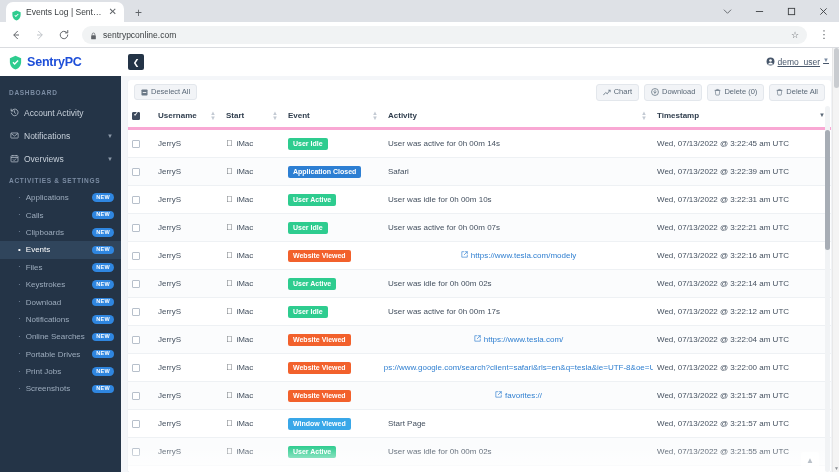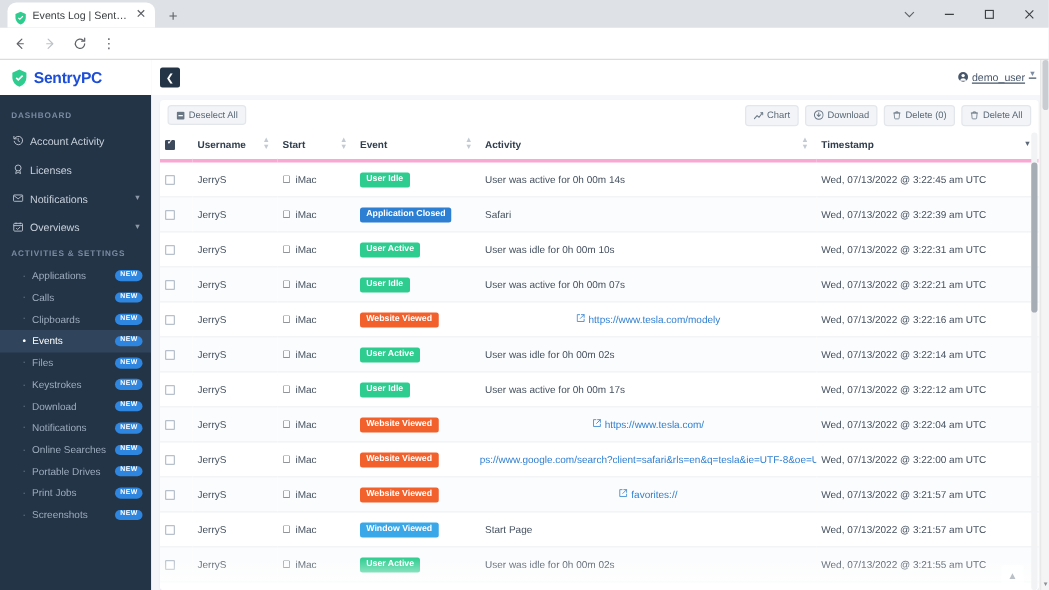--- a/index.html
+++ b/index.html
@@ -246,20 +246,30 @@
           <path d="M6 3l5 5-5 5" stroke="#bdc1c6" stroke-width="1.3" fill="none" stroke-linecap="round" stroke-linejoin="round"></path>
           <path d="M11 8H4" stroke="#bdc1c6" stroke-width="1.3"></path>
         </svg>
     </span>
     <span class="navbtn">
       <svg width="12" height="12" viewBox="0 0 16 16">
           <path d="M13 8a5 5 0 1 1-1.6-3.7" stroke="#5f6368" stroke-width="1.3" fill="none" stroke-linecap="round"></path>
           <path d="M13 2v3.2h-3.2" stroke="#5f6368" stroke-width="1.3" fill="none" stroke-linecap="round" stroke-linejoin="round"></path>
         </svg>
     </span>
+    <div class="omnibox">
+      <span>
+        <svg width="7" height="8" viewBox="0 0 10 12">
+            <rect x="1.5" y="5" width="7" height="6" rx="1" fill="#5f6368"></rect>
+            <path d="M3 5V3.5a2 2 0 0 1 4 0V5" stroke="#5f6368" stroke-width="1.1" fill="none"></path>
+          </svg>
+      </span>
+      <span class="url">sentrypconline.com</span>
+      <span class="omni-star">☆</span>
+    </div>
     <span class="kebab">⋮</span>
   </div>
 
   <div class="viewport">
 
     <div class="sidebar">
       <div class="brand">
         <span class="brand-logo">
           <svg viewBox="0 0 24 24" width="15" height="15">
               <path fill="#2ecc8f" d="M12 1 3 5v6c0 5.5 3.8 10.7 9 12 5.2-1.3 9-6.5 9-12V5z"></path>
@@ -277,29 +287,20 @@
           <span class="ni-icon">
             <svg width="9" height="9" viewBox="0 0 16 16">
                 <path d="M3 5a6 6 0 1 1-.6 4" stroke="#c7d0da" stroke-width="1.3" fill="none" stroke-linecap="round"></path>
                 <path d="M2 2v3.4h3.4" stroke="#c7d0da" stroke-width="1.3" fill="none" stroke-linecap="round" stroke-linejoin="round"></path>
                 <path d="M8 5v3.2l2 1.2" stroke="#c7d0da" stroke-width="1.2" fill="none" stroke-linecap="round"></path>
               </svg>
           </span>
           <span class="ni-label">Account Activity</span>
         </div>
 
-        <div class="nav-item">
-          <span class="ni-icon">
-            <svg width="9" height="9" viewBox="0 0 16 16">
-                <circle cx="8" cy="6" r="4.2" stroke="#c7d0da" stroke-width="1.2" fill="none"></circle>
-                <path d="M5.6 9.4 4.5 14 8 12.3 11.5 14l-1.1-4.6" stroke="#c7d0da" stroke-width="1.2" fill="none" stroke-linejoin="round"></path>
-              </svg>
-          </span>
-          <span class="ni-label">Licenses</span>
-        </div>
 
         <div class="nav-item">
           <span class="ni-icon">
             <svg width="9" height="9" viewBox="0 0 16 16">
                 <rect x="1.5" y="3.5" width="13" height="9" rx="1" stroke="#c7d0da" stroke-width="1.2" fill="none"></rect>
                 <path d="m2 4.4 6 4.6 6-4.6" stroke="#c7d0da" stroke-width="1.2" fill="none"></path>
               </svg>
           </span>
           <span class="ni-label">Notifications</span>
           <span class="ni-caret">▼</span>

